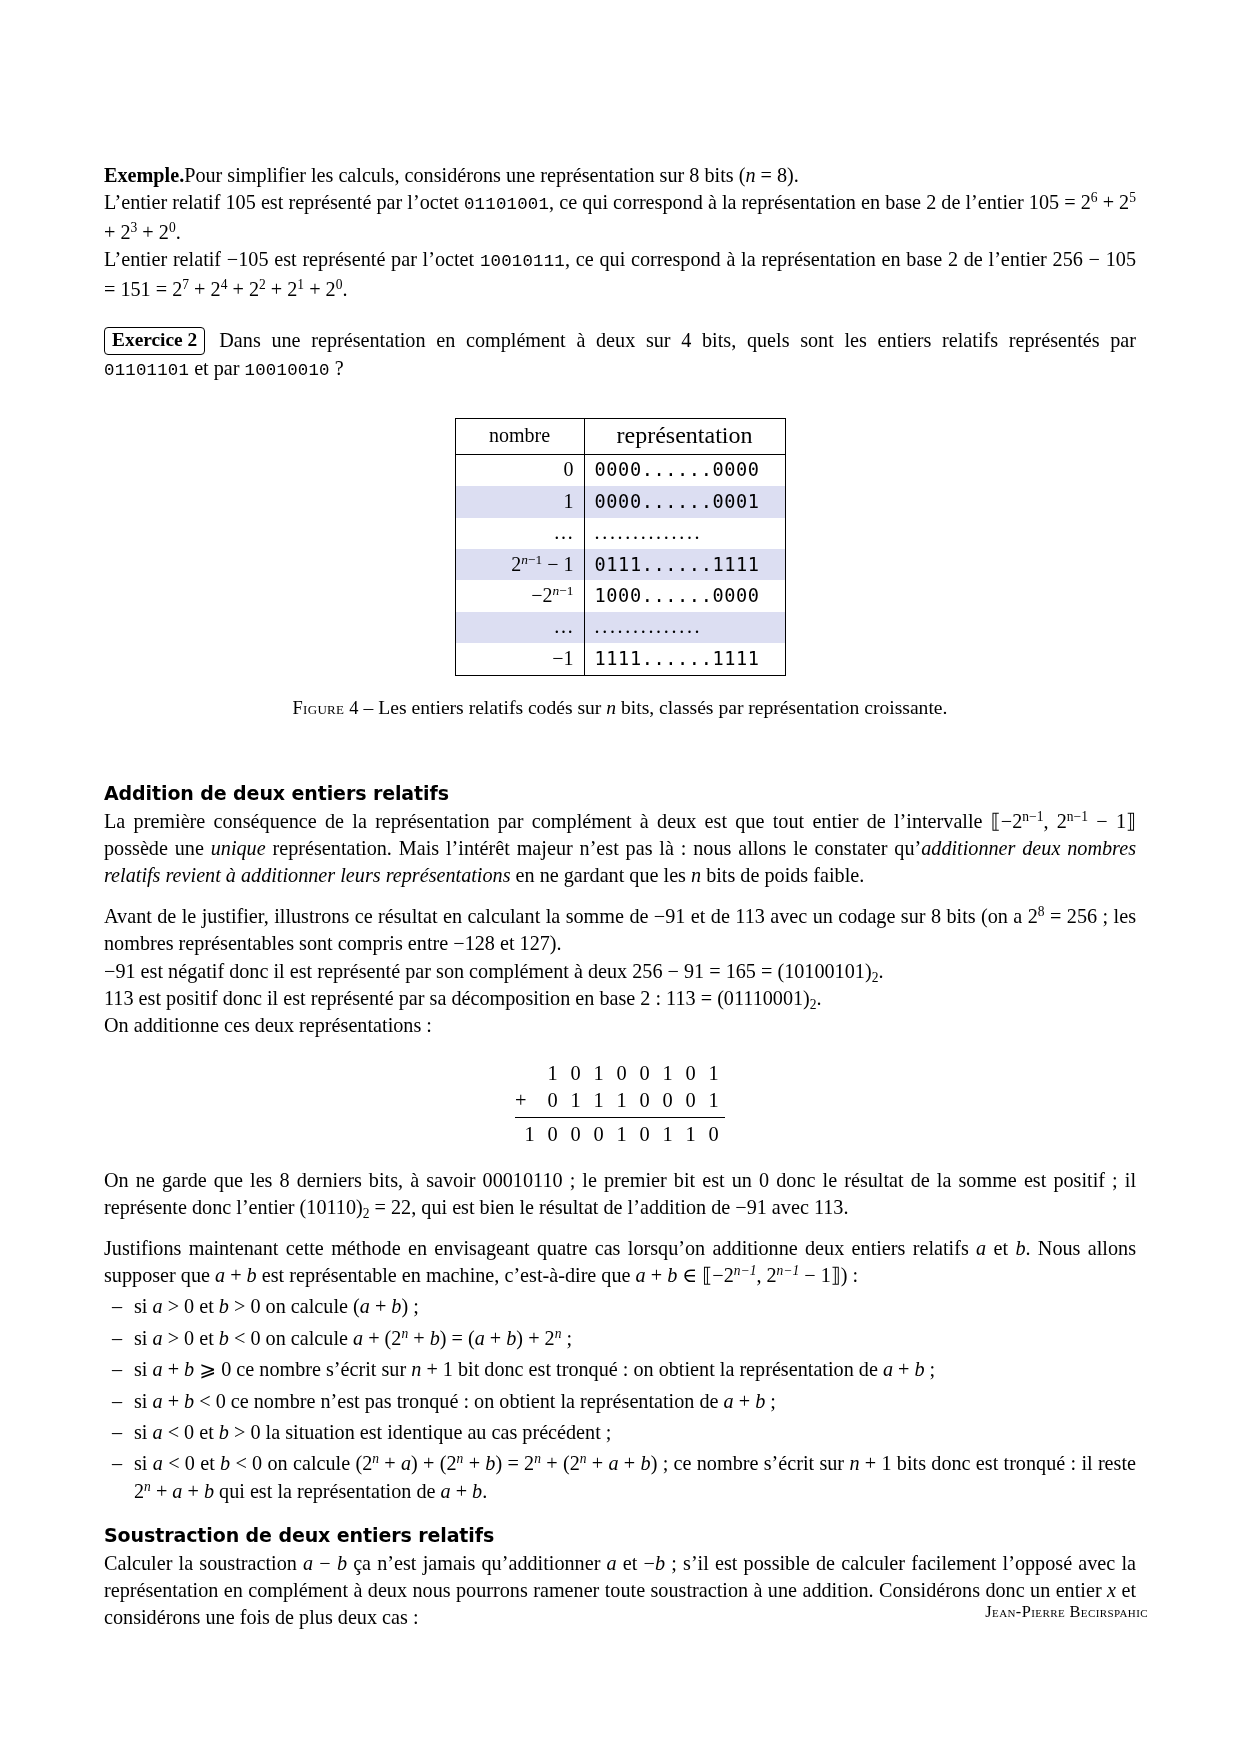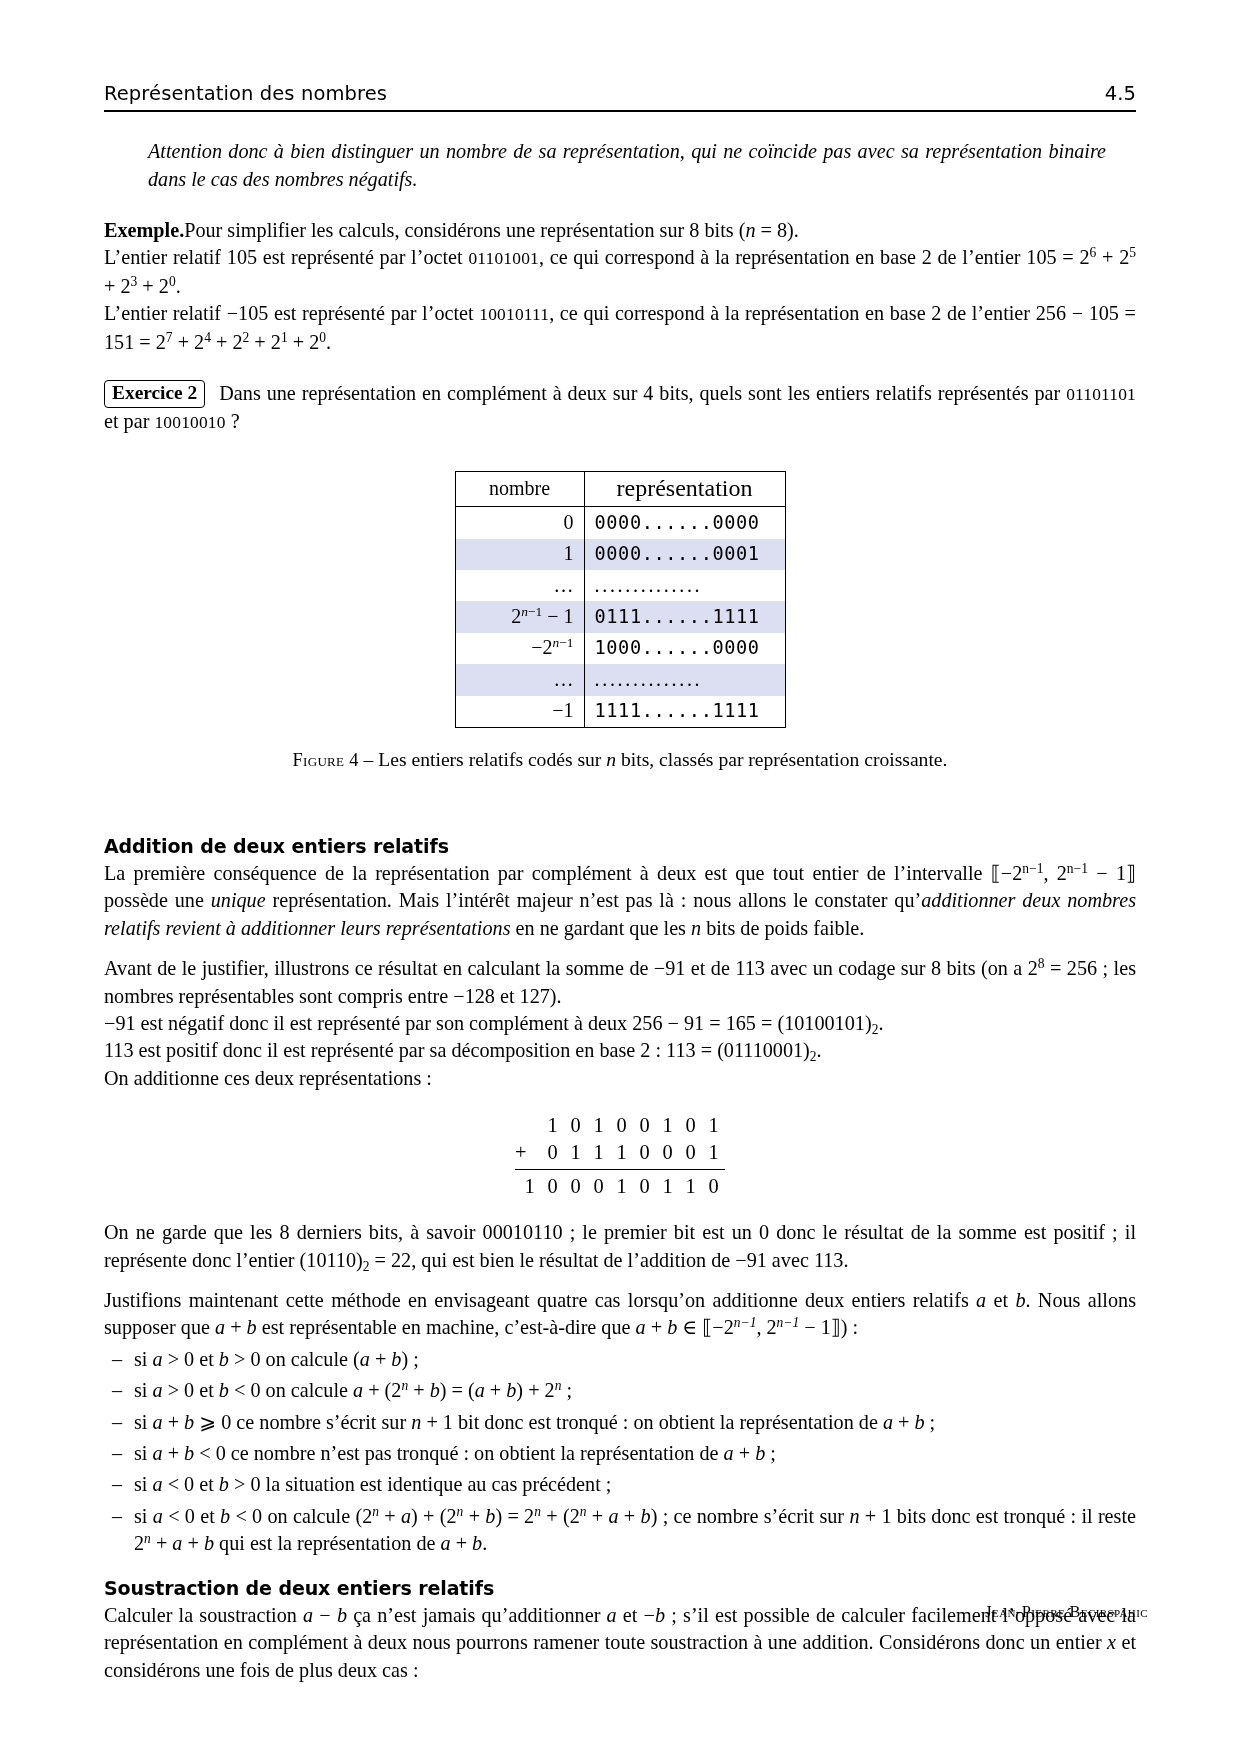--- a/index.html
+++ b/index.html
@@ -61,21 +61,21 @@
   .gap-md { height: 24px; }
   .gap-lg { height: 34px; }
 
   .quote {
     margin-left: 44px;
     margin-right: 30px;
     font-style: italic;
     line-height: 27.5px;
   }
   .mono {
-    font-family: Liberation Serif, serif;
+    font-family: Liberation Mono, monospace;
     font-size: 17.4px;
     letter-spacing: 0.2px;
   }
   .bf { font-weight: bold; }
   .it { font-style: italic; }
   .mi { font-style: italic; font-family: "Liberation Serif", serif; }
   sup, .sup {
     font-size: 0.67em;
     vertical-align: 0.52em;
     line-height: 0;
@@ -233,29 +233,23 @@
     font-variant: small-caps;
     font-size: 16.4px;
     letter-spacing: 0.4px;
   }
 </style>
 </head>
 <body>
 
 <div class="page">
 
-  <div class="header">
-    <span>Représentation des nombres</span>
-    <span>4.5</span>
-    <span class="rule"></span>
-  </div>
 
   <div class="body">
 
-    <p class="quote">Attention donc à bien distinguer un nombre de sa représentation, qui ne coïncide pas avec sa représentation binaire dans le cas des nombres négatifs.</p>
 
     <div class="gap-md"></div>
 
     <p class="block"><span class="bf">Exemple.</span><span>Pour simplifier les calculs, considérons une représentation sur 8 bits (</span><span class="mi">n</span><span> = 8).</span><br><span>L’entier relatif 105 est représenté par l’octet </span><span class="mono">01101001</span><span>, ce qui correspond à la représentation en base 2 de l’entier 105 = 2</span><sup>6</sup><span> + 2</span><sup>5</sup><span> + 2</span><sup>3</sup><span> + 2</span><sup>0</sup><span>.</span><br><span>L’entier relatif −105 est représenté par l’octet </span><span class="mono">10010111</span><span>, ce qui correspond à la représentation en base 2 de l’entier 256 − 105 = 151 = 2</span><sup>7</sup><span> + 2</span><sup>4</sup><span> + 2</span><sup>2</sup><span> + 2</span><sup>1</sup><span> + 2</span><sup>0</sup><span>.</span></p>
 
     <div class="gap-md"></div>
 
     <p class="block"><span class="exo-tag">Exercice 2</span><span>Dans une représentation en complément à deux sur 4 bits, quels sont les entiers relatifs représentés par </span><span class="mono">01101101</span><span> et par </span><span class="mono">10010010</span><span> ?</span></p>
 
     <div class="gap-lg"></div>

